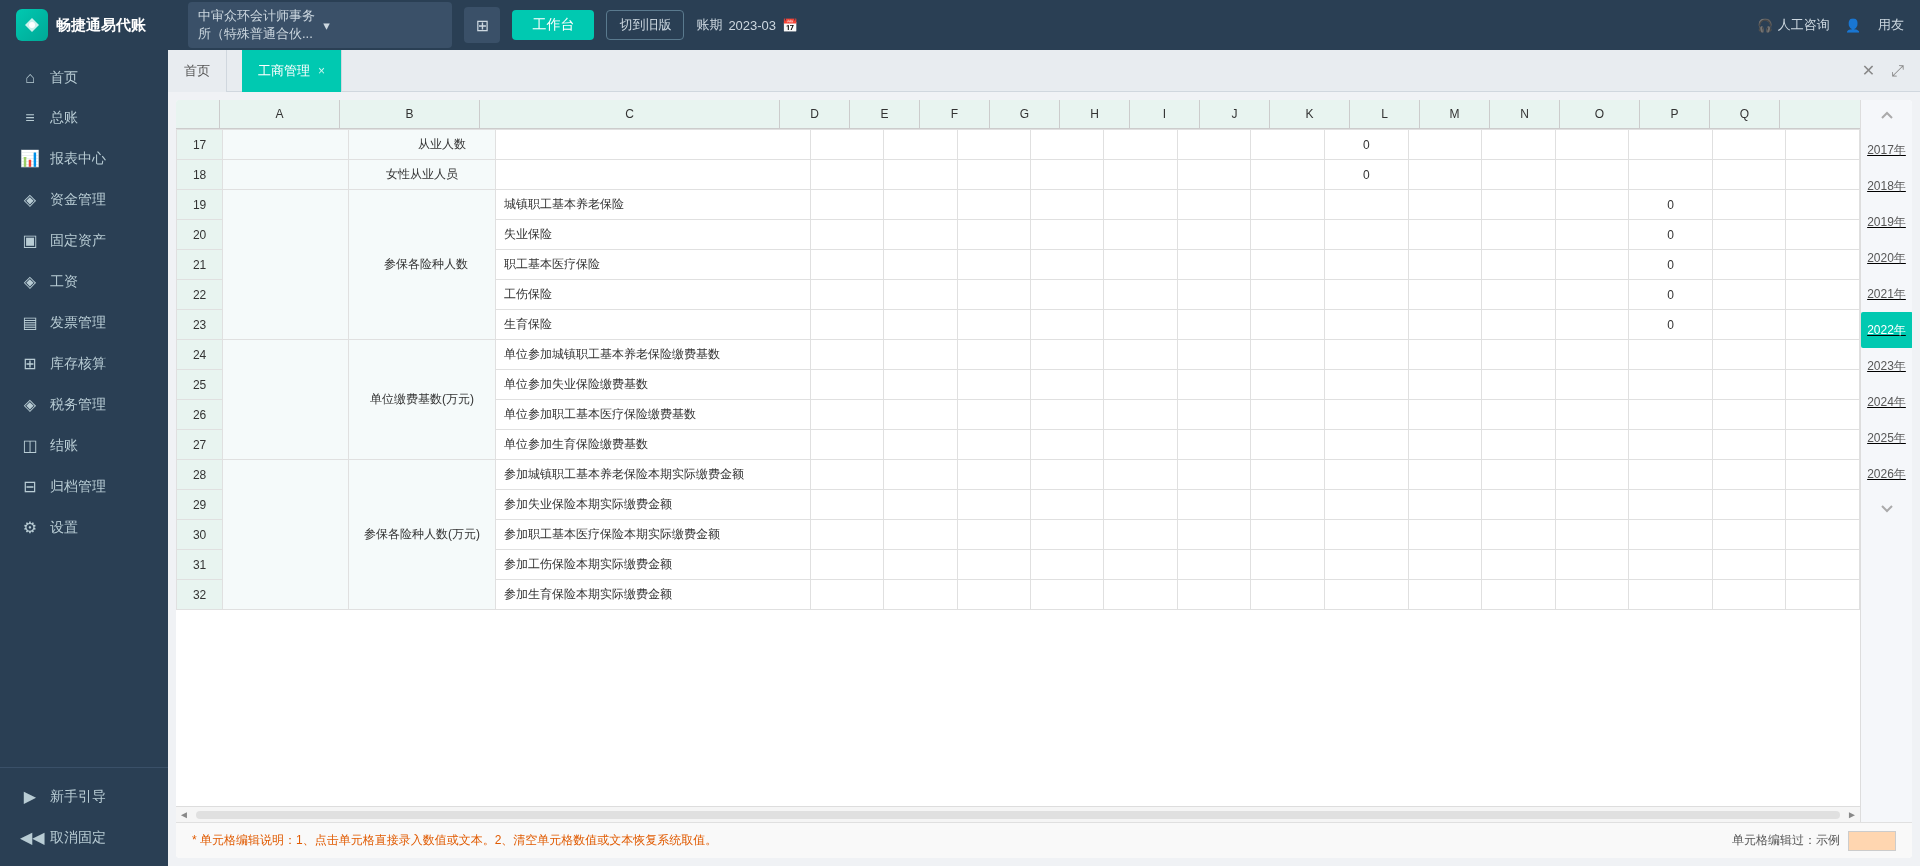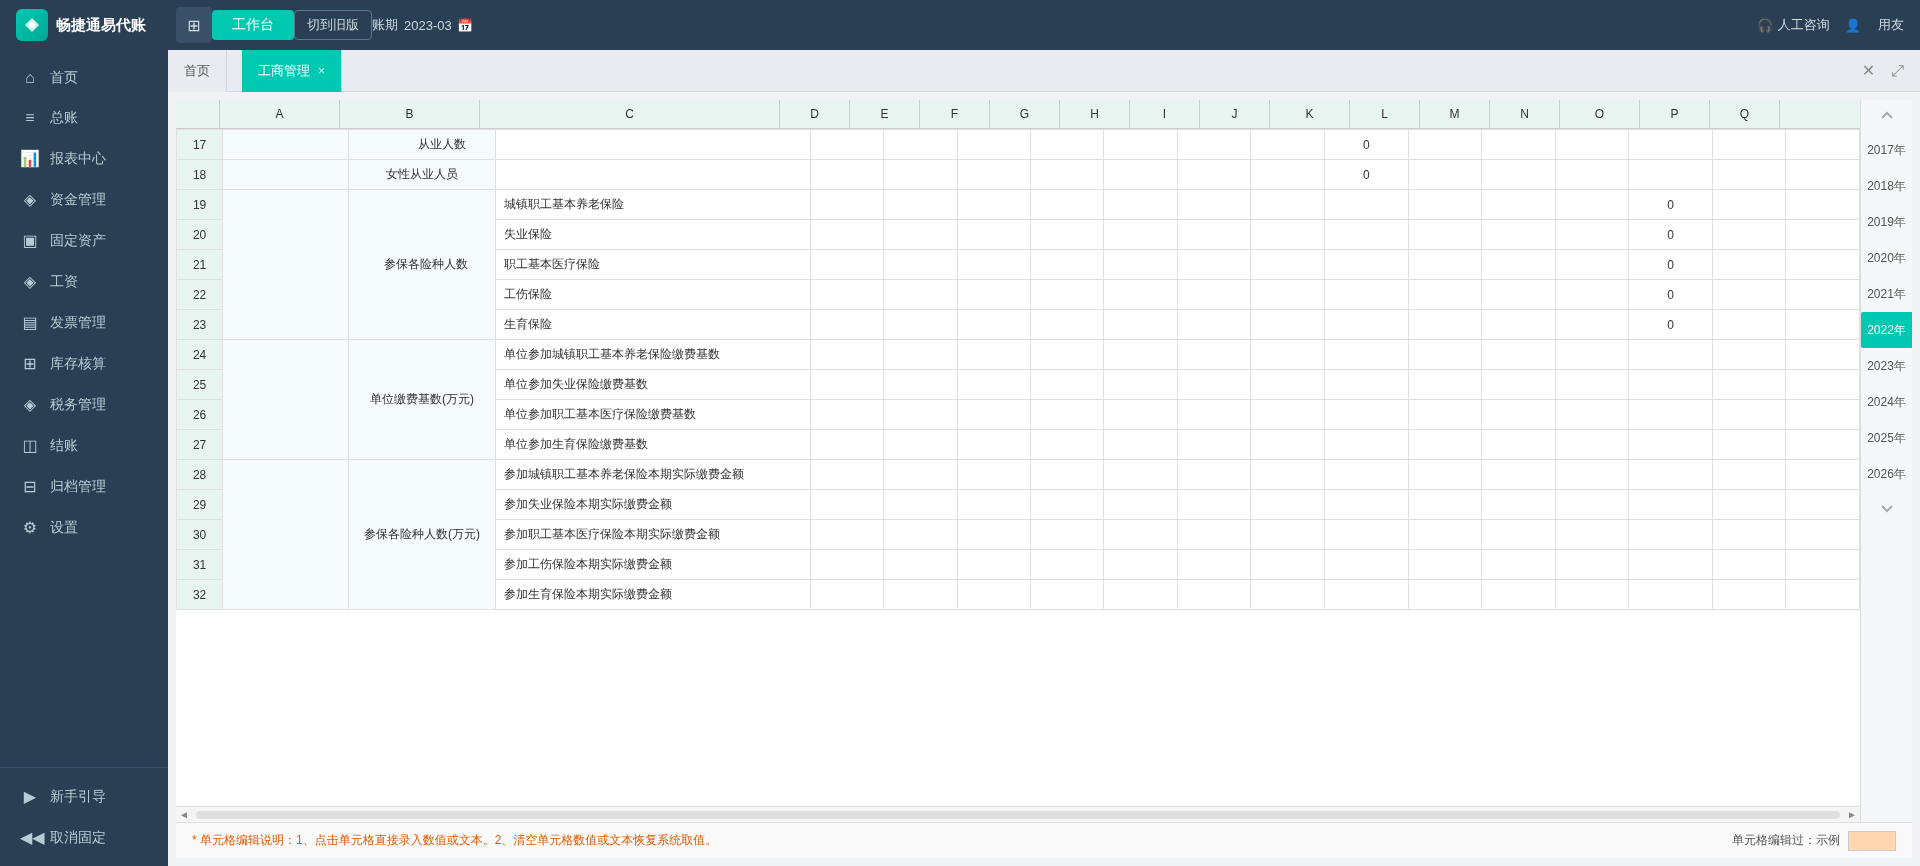--- a/index.html
+++ b/index.html
@@ -1,21 +1,21 @@
 <!DOCTYPE html>
 <html><head>
   <meta charset="utf-8">
   <style>
     * { margin: 0; padding: 0; box-sizing: border-box; }
     body { font-family: 'Microsoft YaHei', sans-serif; font-size: 13px; background: #f0f2f5; overflow: hidden; width: 1920px; height: 866px; }
 
     
     .top-header {
       display: flex; align-items: center; height: 50px;
-      background: #2a3f54; color: white; padding: 0 16px; 
+      background: #2a3f54; color: white; padding: 0 16px; gap: 12px;
     }
     .logo-area { display: flex; align-items: center; gap: 8px; min-width: 160px; }
     .logo-icon { width: 32px; height: 32px; background: linear-gradient(135deg, #00c9b1, #00a896); border-radius: 6px; display: flex; align-items: center; justify-content: center; font-size: 16px; }
     .logo-text { font-size: 15px; font-weight: bold; color: white; }
     .company-selector { display: flex; align-items: center; gap: 6px; background: #3a5068; border-radius: 4px; padding: 5px 10px; cursor: pointer; font-size: 13px; color: #cdd8e0; min-width: 220px; }
     .company-selector span { flex: 1; }
     .icon-btn { width: 36px; height: 36px; background: #3a5068; border-radius: 4px; display: flex; align-items: center; justify-content: center; cursor: pointer; color: #cdd8e0; font-size: 16px; }
     .workbench-btn { background: #00c9b1; color: white; border: none; border-radius: 4px; padding: 6px 20px; font-size: 14px; cursor: pointer; }
     .old-version-btn { background: transparent; border: 1px solid #5a7a8e; color: #cdd8e0; border-radius: 4px; padding: 5px 12px; font-size: 13px; cursor: pointer; }
     .period-display { display: flex; align-items: center; gap: 6px; color: #cdd8e0; font-size: 13px; }
@@ -84,20 +84,21 @@
     .cell-a { width: 120px; min-width: 120px; background: #f5fafa; text-align: center; }
     .cell-b { width: 140px; min-width: 140px; background: #f5fafa; text-align: center; }
     .cell-c { width: 280px; min-width: 280px; }
 
     
     .year-panel {
       position: absolute; top: 0; right: 0; width: 52px;
       background: #f5f7fa; border-left: 1px solid #ddd;
       display: flex; flex-direction: column; align-items: center;
       height: 100%;
+      text-decoration: underline;
     }
     .year-nav-btn { width: 52px; height: 32px; display: flex; align-items: center; justify-content: center; cursor: pointer; color: #aaa; font-size: 18px; }
     .year-item { width: 52px; height: 36px; display: flex; align-items: center; justify-content: center; cursor: pointer; font-size: 12px; color: #555; }
     .year-item.active { background: #00c9b1; color: white; border-radius: 2px; }
 
     
     .h-scroll-bar { height: 16px; background: #f5f5f5; border-top: 1px solid #ddd; display: flex; align-items: center; }
     .h-scroll-left { width: 16px; height: 16px; display: flex; align-items: center; justify-content: center; cursor: pointer; font-size: 10px; color: #888; }
     .h-scroll-right { width: 16px; height: 16px; display: flex; align-items: center; justify-content: center; cursor: pointer; font-size: 10px; color: #888; }
     .h-scroll-track { flex: 1; height: 8px; background: #e0e0e0; border-radius: 4px; margin: 0 4px; }
@@ -112,20 +113,24 @@
 
 <div class="top-header">
   <div class="logo-area">
     <div class="logo-icon">
       <svg width="20" height="20" viewBox="0 0 20 20">
           <path d="M3 10 L10 3 L17 10 L10 17 Z" fill="white" opacity="0.8"></path>
           <circle cx="10" cy="10" r="3" fill="white"></circle>
         </svg>
     </div>
     <span class="logo-text">畅捷通易代账</span>
+  </div>
+  <div class="company-selector">
+    <span>中审众环会计师事务所（特殊普通合伙...</span>
+    <span>▾</span>
   </div>
   <div class="icon-btn">⊞</div>
   <button class="workbench-btn">工作台</button>
   <button class="old-version-btn">切到旧版</button>
   <div class="period-display">
     <span>账期</span>
     <span>2023-03</span>
     <span style="cursor:pointer;">📅</span>
   </div>
   <div class="header-right">

